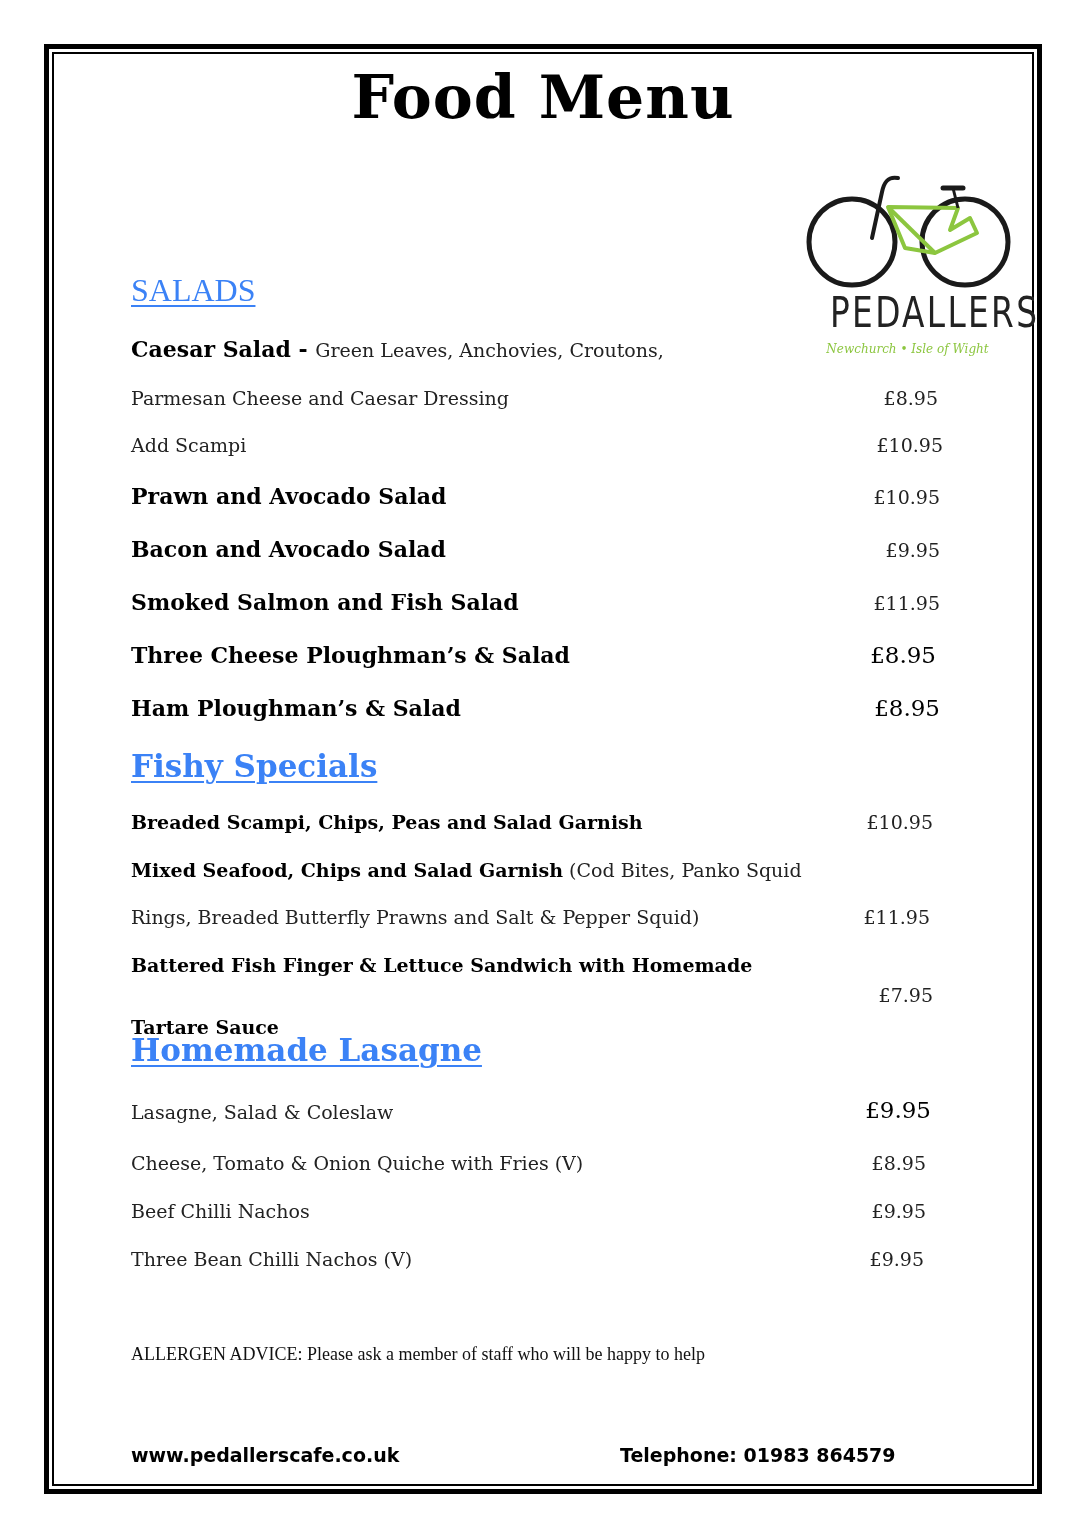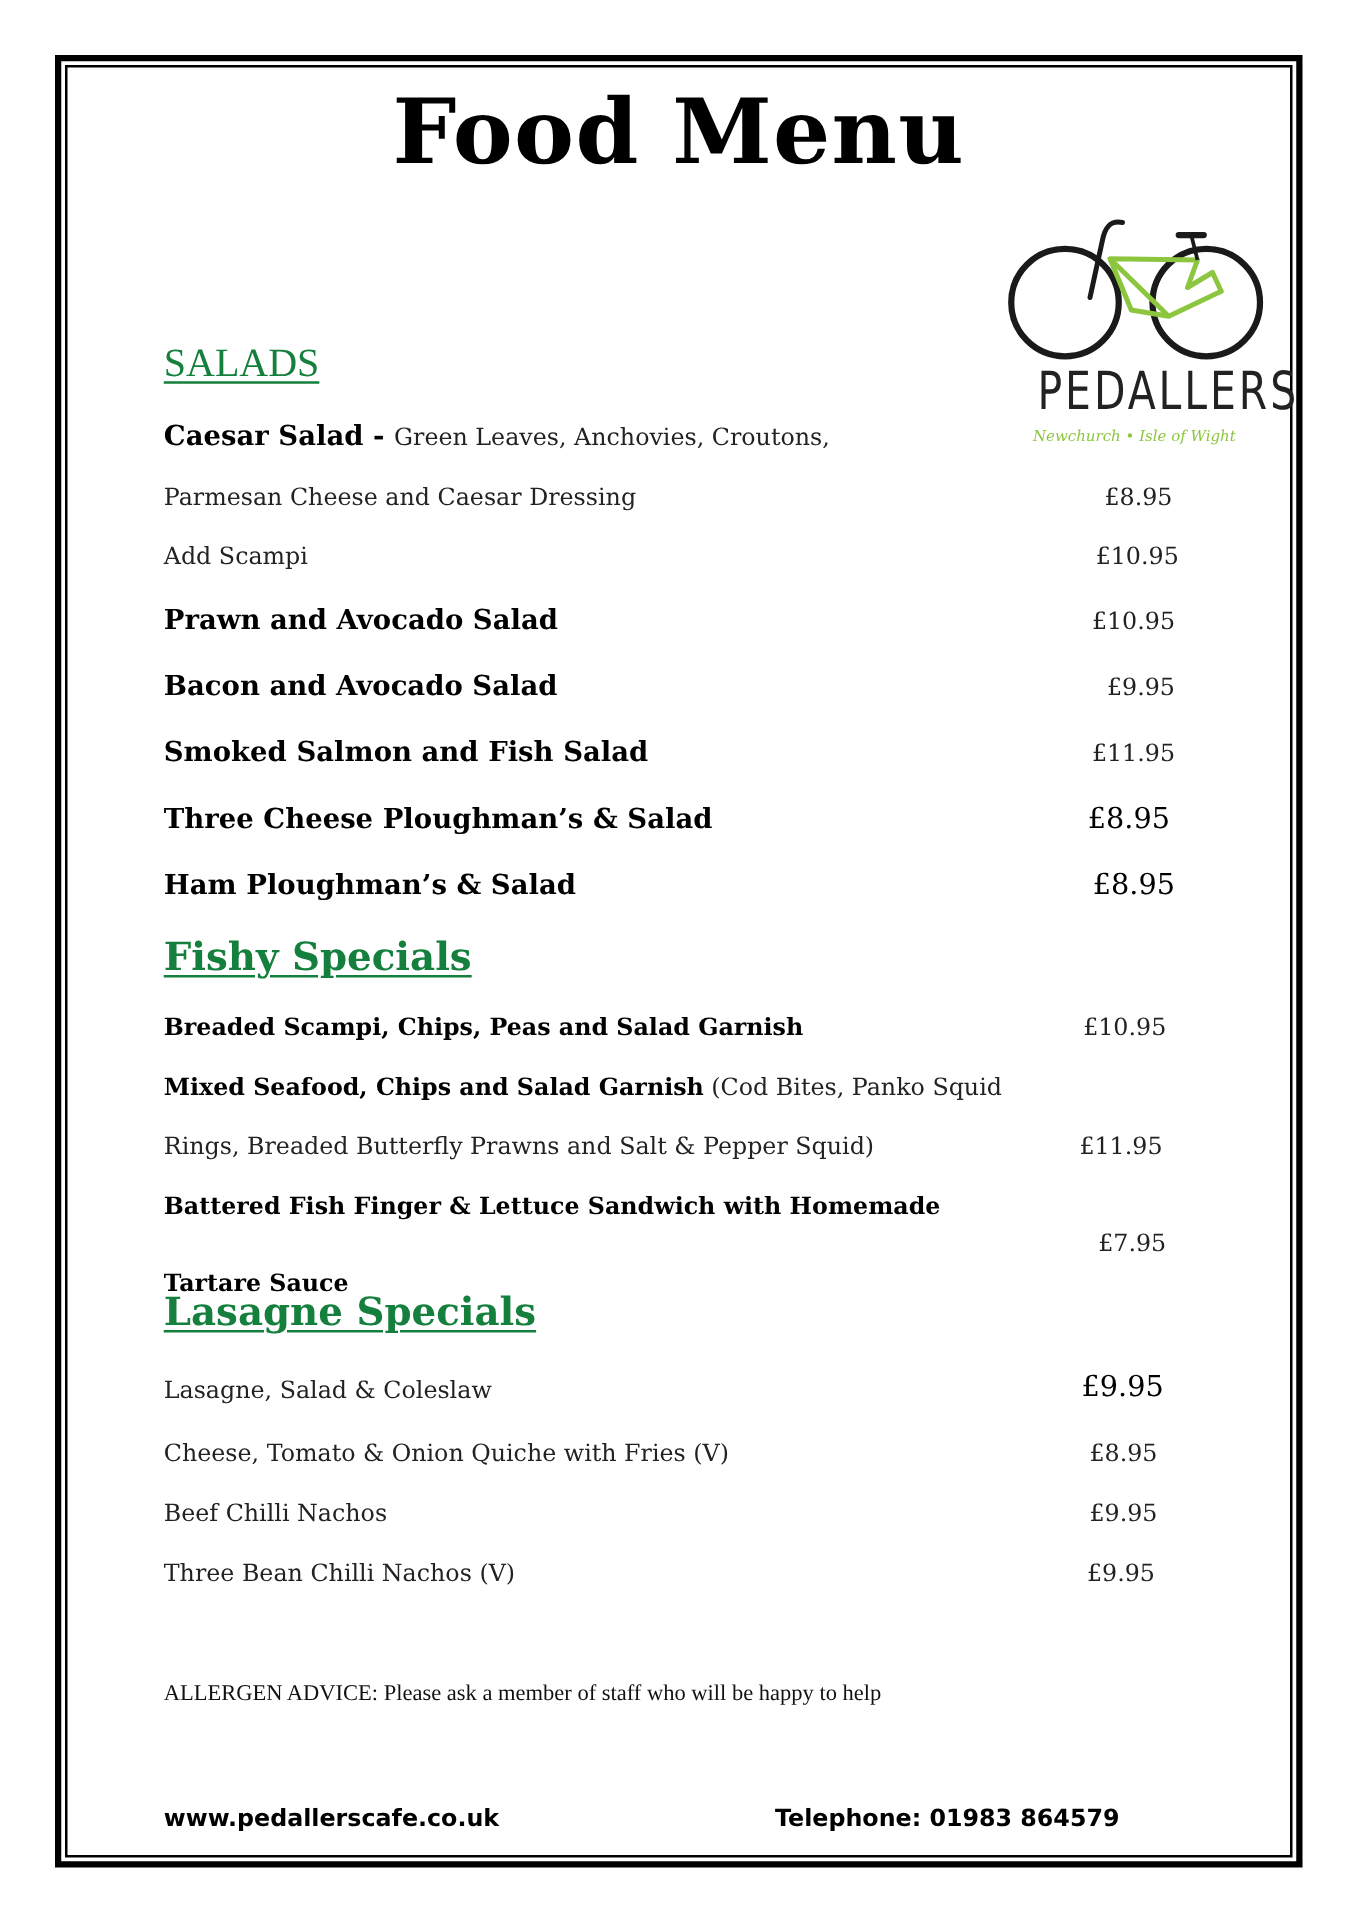--- a/index.html
+++ b/index.html
@@ -28,32 +28,32 @@
       width: 982px; height: 1434px;
       box-sizing: border-box;
       border: 2px solid #000;
     }
     .abs { position: absolute; white-space: nowrap; }
     .title {
       left: 0; width: 1086px; top: 62px;
       text-align: center;
       font-family: "DejaVu Serif", serif;
       font-weight: bold;
-      font-size: 72px;
+      font-size: 60px;
       letter-spacing: 1px;
       color: #000;
     }
     .section-heading {
       left: 131px;
       font-family: "DejaVu Serif", serif;
       font-size: 31px;
       text-decoration: underline;
       text-decoration-thickness: 2px;
       text-underline-offset: 4px;
-      color: #15803d;
+      color: #3b82f6;
     }
     .section-heading.bold { font-weight: bold; }
     .salads-heading { font-size: 32px; font-family: "Liberation Serif", serif; }
     .item-bold {
       left: 131px;
       font-family: "DejaVu Serif", serif;
       font-weight: bold;
       font-size: 22px;
       color: #000;
     }
@@ -178,21 +178,21 @@
 <div class="abs item-bold small" style="top:859px;">
   <span>Mixed Seafood, Chips and  Salad Garnish</span><span class="desc"> (Cod Bites, Panko Squid</span>
 </div>
 <div class="abs item-regular" style="top:906px;">Rings, Breaded Butterfly Prawns and Salt &amp; Pepper Squid)</div>
 <div class="abs price" style="top:906px; right:156px;">£11.95</div>
 
 <div class="abs item-bold small" style="top:954px;">Battered Fish Finger &amp; Lettuce Sandwich with Homemade</div>
 <div class="abs item-bold small" style="top:1016px;">Tartare Sauce</div>
 <div class="abs price" style="top:984px; right:153px;">£7.95</div>
 
-<div class="abs section-heading bold" style="top:1032px;">Lasagne Specials</div>
+<div class="abs section-heading bold" style="top:1032px;">Homemade Lasagne</div>
 
 <div class="abs item-regular" style="top:1101px;">Lasagne, Salad &amp; Coleslaw</div>
 <div class="abs price large" style="top:1097px; right:155px;">£9.95</div>
 
 <div class="abs item-regular" style="top:1152px;">Cheese, Tomato &amp; Onion Quiche with Fries (V)</div>
 <div class="abs price" style="top:1152px; right:160px;">£8.95</div>
 
 <div class="abs item-regular" style="top:1200px;text-align:right;">Beef Chilli Nachos</div>
 <div class="abs price" style="top:1200px; right:160px;">£9.95</div>
 

